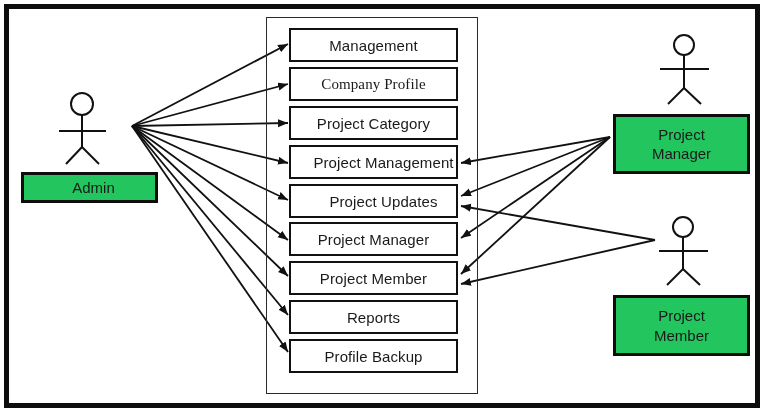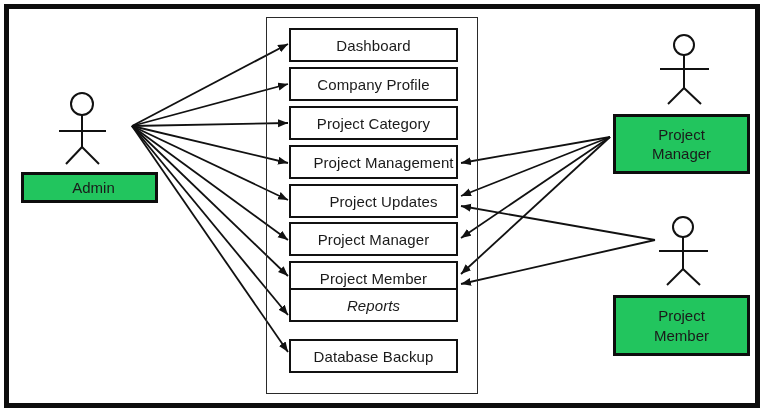--- a/index.html
+++ b/index.html
@@ -57,27 +57,27 @@
     background: #22c55e;
     display: flex;
     align-items: center;
     justify-content: center;
     text-align: center;
     font-size: 15px;
     line-height: 1.3;
     white-space: pre-line;
   }
   #uc-0 { top: 28px; }
-  #uc-1 { top: 67px; }
+  #uc-1 { top: 67px; font-family: Liberation Serif, serif; }
   #uc-2 { top: 106px; }
   #uc-3 { top: 145px; padding-left: 20px; }
   #uc-4 { top: 184px; padding-left: 20px; }
   #uc-5 { top: 222px; }
   #uc-6 { top: 261px; }
-  #uc-7 { top: 288px; font-style: italic; }
+  #uc-7 { top: 300px; }
   #uc-8 { top: 339px; }
   #admin-box  { left: 21px;  top: 172px; width: 137px; height: 31px; padding-left: 8px; }
   #pm-box     { left: 613px; top: 114px; width: 137px; height: 60px; }
   #member-box { left: 613px; top: 295px; width: 137px; height: 61px; }
 </style>
 </head>
 <body>
 
 <div id="stage">
 
@@ -134,29 +134,29 @@
     </g>
 
     <g stroke="#111111" stroke-width="1.8" fill="none">
       <line x1="655" y1="240" x2="461" y2="206" marker-end="url(#arrowhead)"></line>
       <line x1="655" y1="240" x2="461" y2="284" marker-end="url(#arrowhead)"></line>
     </g>
   </svg>
 
   <div class="system-boundary"></div>
 
-  <div id="uc-0" class="use-case">Dashboard</div>
+  <div id="uc-0" class="use-case">Management</div>
   <div id="uc-1" class="use-case">Company Profile</div>
   <div id="uc-2" class="use-case">Project Category</div>
   <div id="uc-3" class="use-case">Project Management</div>
   <div id="uc-4" class="use-case">Project Updates</div>
   <div id="uc-5" class="use-case">Project Manager</div>
   <div id="uc-6" class="use-case">Project Member</div>
   <div id="uc-7" class="use-case">Reports</div>
-  <div id="uc-8" class="use-case">Database Backup</div>
+  <div id="uc-8" class="use-case">Profile Backup</div>
 
   <div id="admin-box" class="actor-box">Admin</div>
   <div id="pm-box" class="actor-box">Project
 Manager</div>
   <div id="member-box" class="actor-box">Project
 Member</div>
 
 </div>
 
 </body></html>

